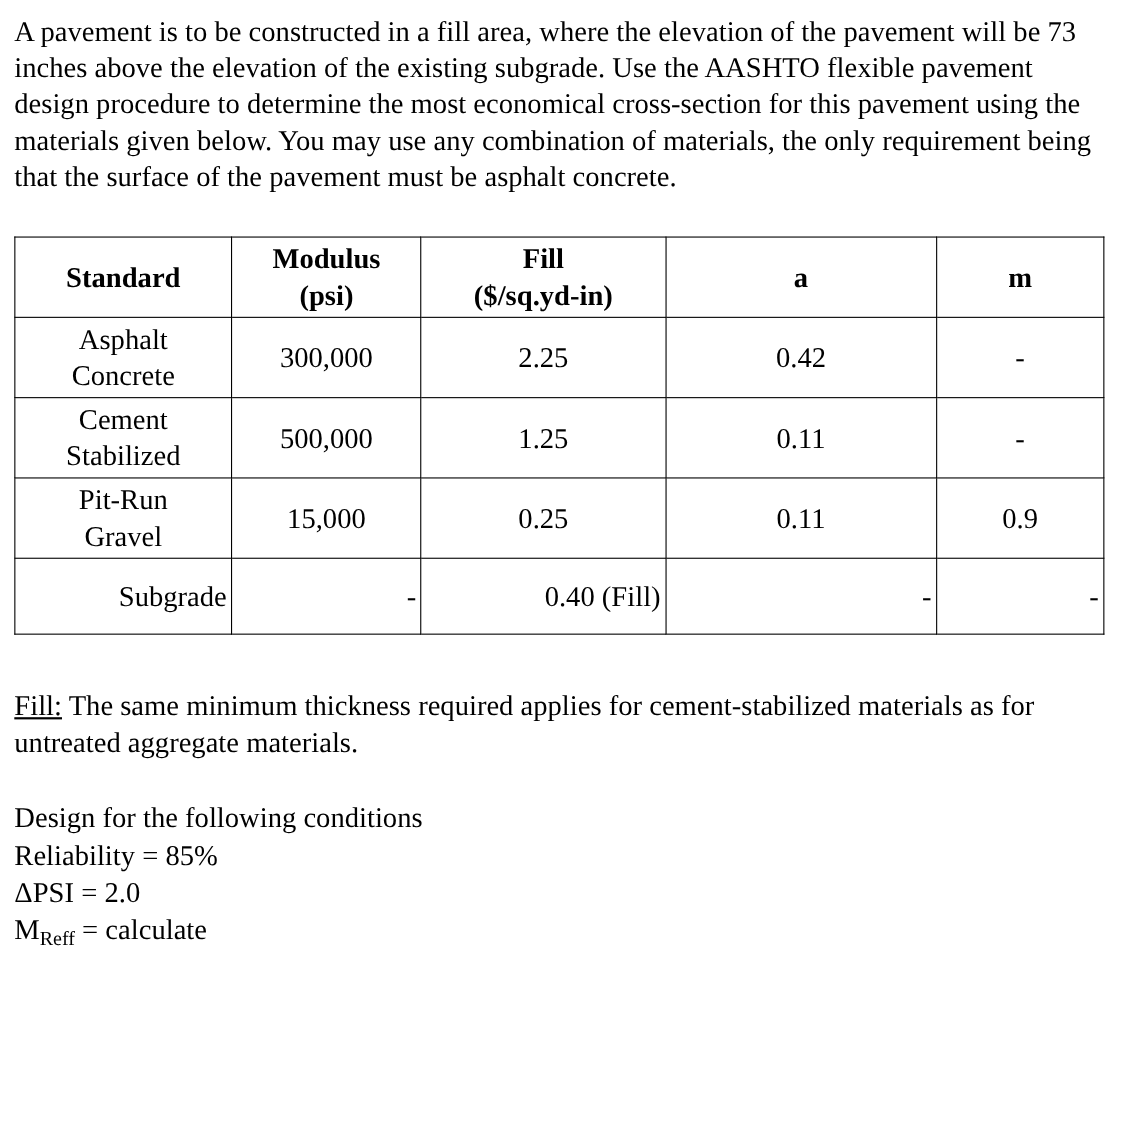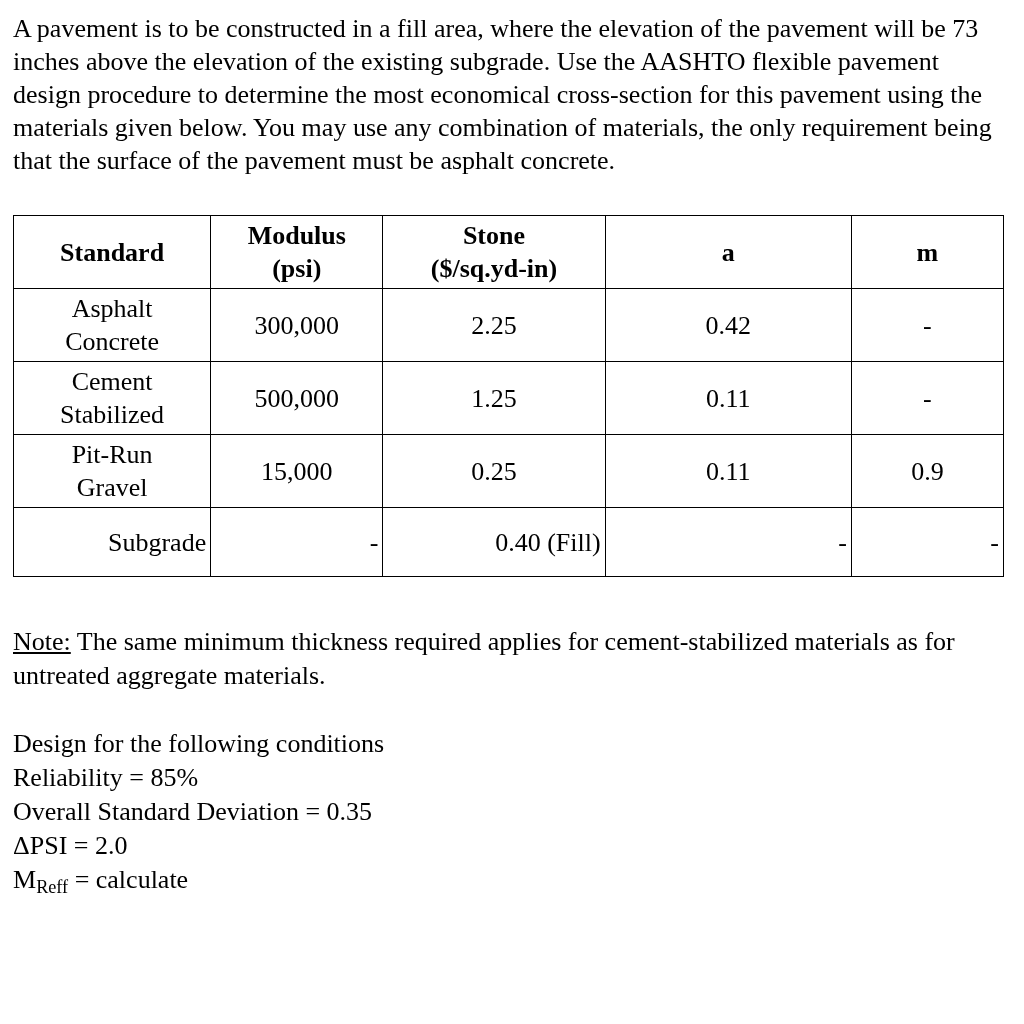--- a/index.html
+++ b/index.html
@@ -93,21 +93,21 @@
       <col class="c-modulus">
       <col class="c-cost">
       <col class="c-a">
       <col class="c-m">
     </colgroup>
     <thead>
       <tr>
         <th>Standard</th>
         <th>Modulus
 (psi)</th>
-        <th>Stone
+        <th>Fill
 ($/sq.yd-in)</th>
         <th>a</th>
         <th>m</th>
       </tr>
     </thead>
     <tbody>
       <tr>
         <td>Asphalt
 Concrete</td>
         <td>300,000</td>
@@ -134,23 +134,22 @@
       <tr class="last">
         <td>Subgrade</td>
         <td>-</td>
         <td>0.40 (Fill)</td>
         <td>-</td>
         <td>-</td>
       </tr>
     </tbody>
   </table>
 
-  <p class="note"><span class="underline">Note:</span><span>  The same minimum thickness required applies for cement-stabilized materials as for untreated aggregate materials.</span></p>
+  <p class="note"><span class="underline">Fill:</span><span>  The same minimum thickness required applies for cement-stabilized materials as for untreated aggregate materials.</span></p>
 
   <div class="conditions">
     <p class="heading">Design for the following conditions</p>
     <p>Reliability = 85%</p>
-    <p>Overall Standard Deviation = 0.35</p>
     <p>ΔPSI = 2.0</p>
     <p><span>M</span><sub class="reff">Reff</sub><span> = calculate</span></p>
   </div>
 
 </div>
 
 </body></html>

